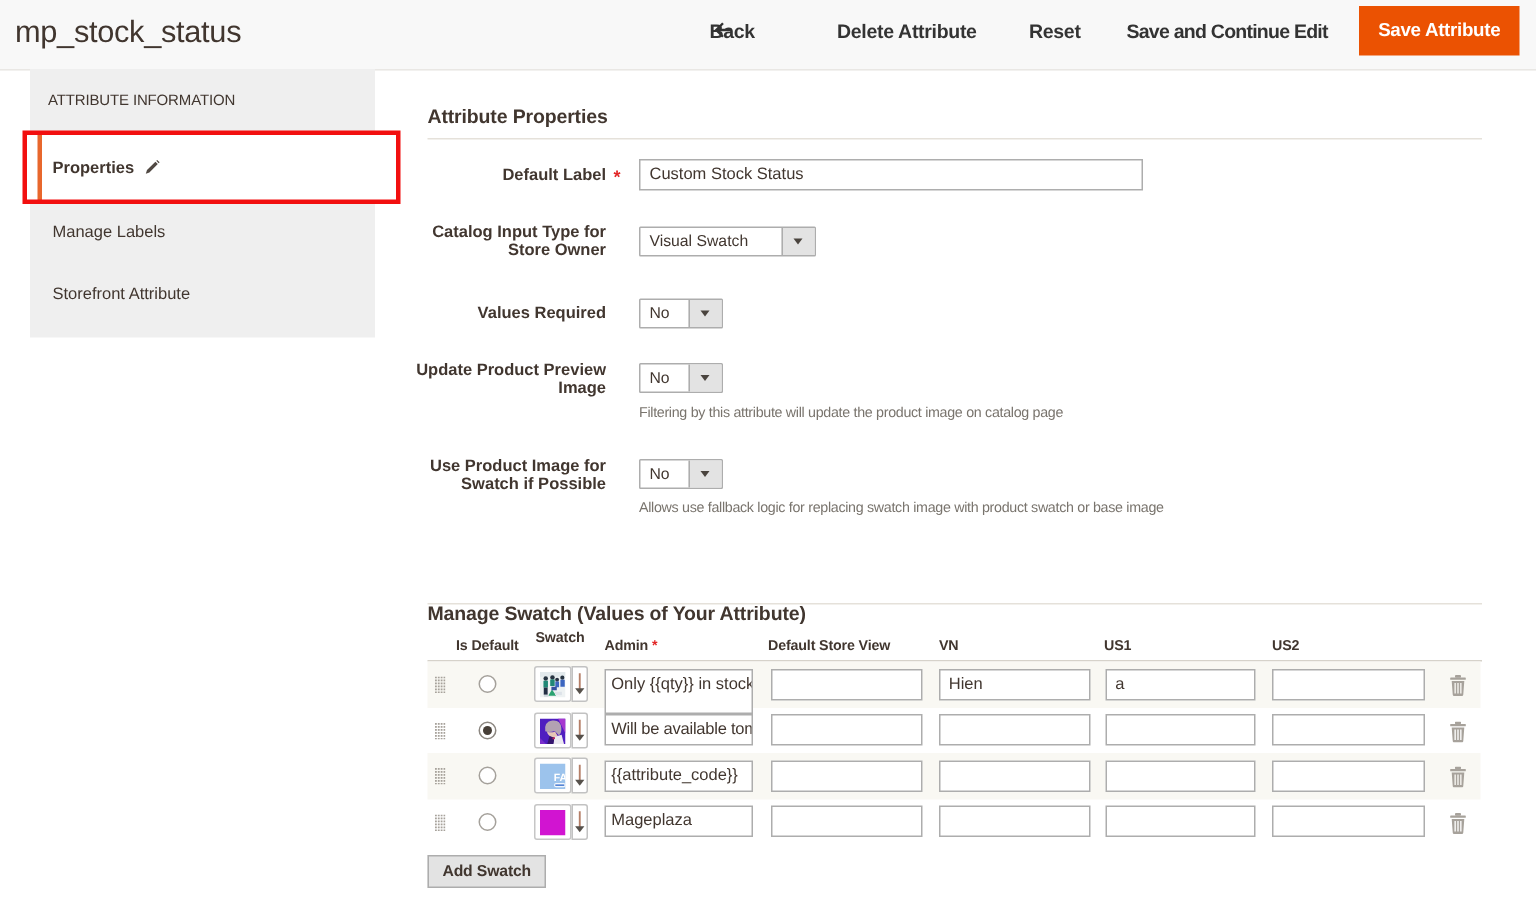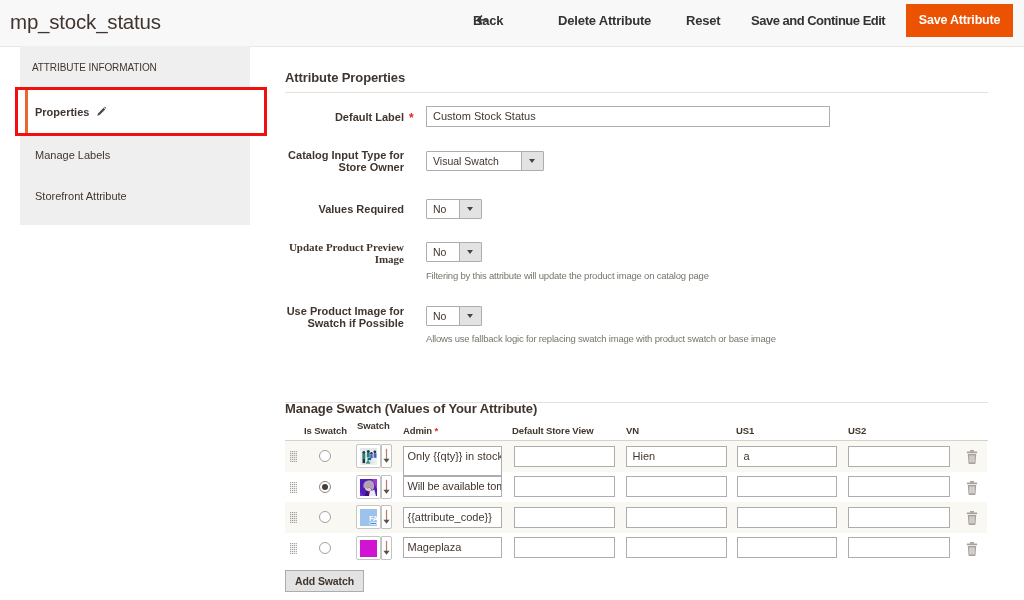--- a/index.html
+++ b/index.html
@@ -74,56 +74,56 @@
   </svg>
 <div class="sb-item" style="left:35px; top:149px;">Manage Labels</div>
 <div class="sb-item" style="left:35px; top:190px;">Storefront Attribute</div>
 <div class="redbox"></div>
 
 <div class="h2" style="left:285px; top:70px;">Attribute Properties</div>
 <div class="hr" style="top:92px;"></div>
 
 <div class="flabel" style="left:244px; top:111px;">Default Label</div>
 <div class="req" style="left:409px; top:111px;">*</div>
-<div class="tinput" style="left:426px; top:106px; width:404px; height:21px; line-height:19px;">Custom Stock Status</div>
+<div class="tinput" style="left:426px; top:106px; width:336px; height:21px; line-height:19px;">Custom Stock Status</div>
 
 <div class="flabel" style="left:244px; top:149px;">Catalog Input Type for<br>Store Owner</div>
 <div class="sel" style="left:426px; top:151px; width:118px;">
     <span class="txt">Visual Swatch</span>
     <span class="btn"></span>
     <span class="tri"></span>
   </div>
 
 <div class="flabel" style="left:244px; top:203px;">Values Required</div>
 <div class="sel" style="left:426px; top:199px; width:56px;">
     <span class="txt">No</span>
     <span class="btn"></span>
     <span class="tri"></span>
   </div>
 
-<div class="flabel" style="left:244px; top:241px;font-family:Liberation Serif, serif;">Update Product Preview<br>Image</div>
+<div class="flabel" style="left:244px; top:241px;">Update Product Preview<br>Image</div>
 <div class="sel" style="left:426px; top:242px; width:56px;">
     <span class="txt">No</span>
     <span class="btn"></span>
     <span class="tri"></span>
   </div>
 <div class="note" style="left:426px; top:270px;">Filtering by this attribute will update the product image on catalog page</div>
 
 <div class="flabel" style="left:244px; top:305px;">Use Product Image for<br>Swatch if Possible</div>
 <div class="sel" style="left:426px; top:306px; width:56px;">
     <span class="txt">No</span>
     <span class="btn"></span>
     <span class="tri"></span>
   </div>
 <div class="note" style="left:426px; top:333px;">Allows use fallback logic for replacing swatch image with product swatch or base image</div>
 
 <div class="h2" style="left:285px; top:401px;">Manage Swatch (Values of Your Attribute)</div>
 <div class="hr" style="top:402px;"></div>
 
-<div class="th" style="left:304px; top:425px;">Is Swatch</div>
+<div class="th" style="left:304px; top:425px;">Is Default</div>
 <div class="th" style="left:357px; top:420px;">Swatch</div>
 <div class="th" style="left:403px; top:425px;">Admin <span style="color:#e22626;">*</span></div>
 <div class="th" style="left:512px; top:425px;">Default Store View</div>
 <div class="th" style="left:626px; top:425px;">VN</div>
 <div class="th" style="left:736px; top:425px;">US1</div>
 <div class="th" style="left:848px; top:425px;">US2</div>
 <div class="hr" style="top:440px; background:#d6d2ca;"></div>
 
 <div class="rowband beige" style="top:441px;"></div>
 <div class="rowband" style="top:471.5px;"></div>

